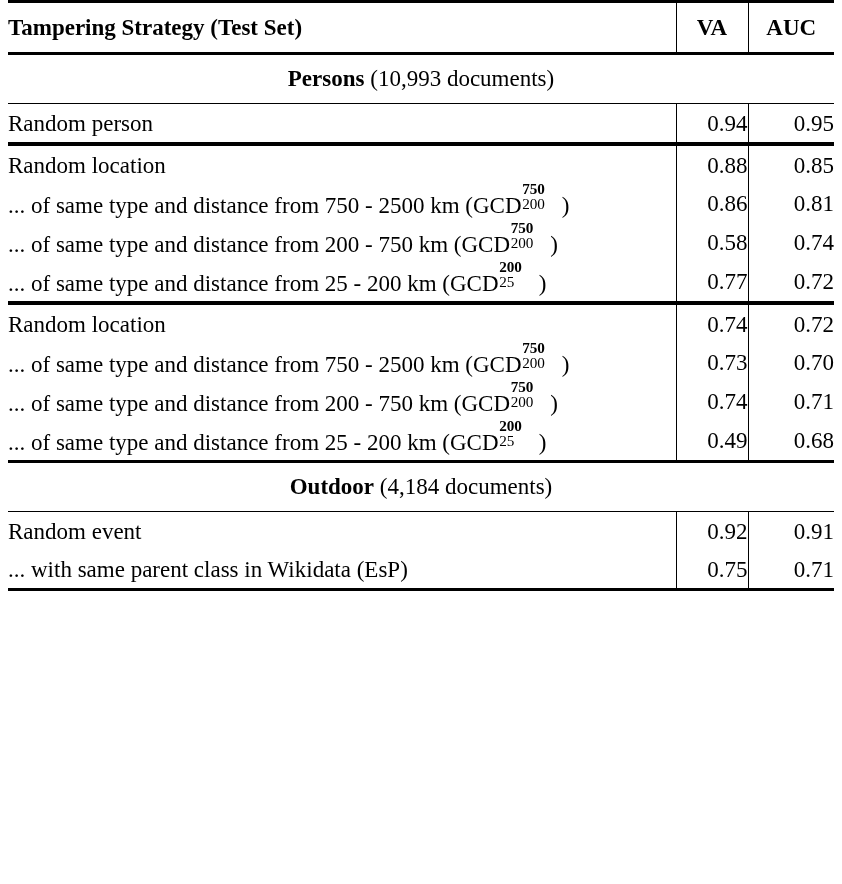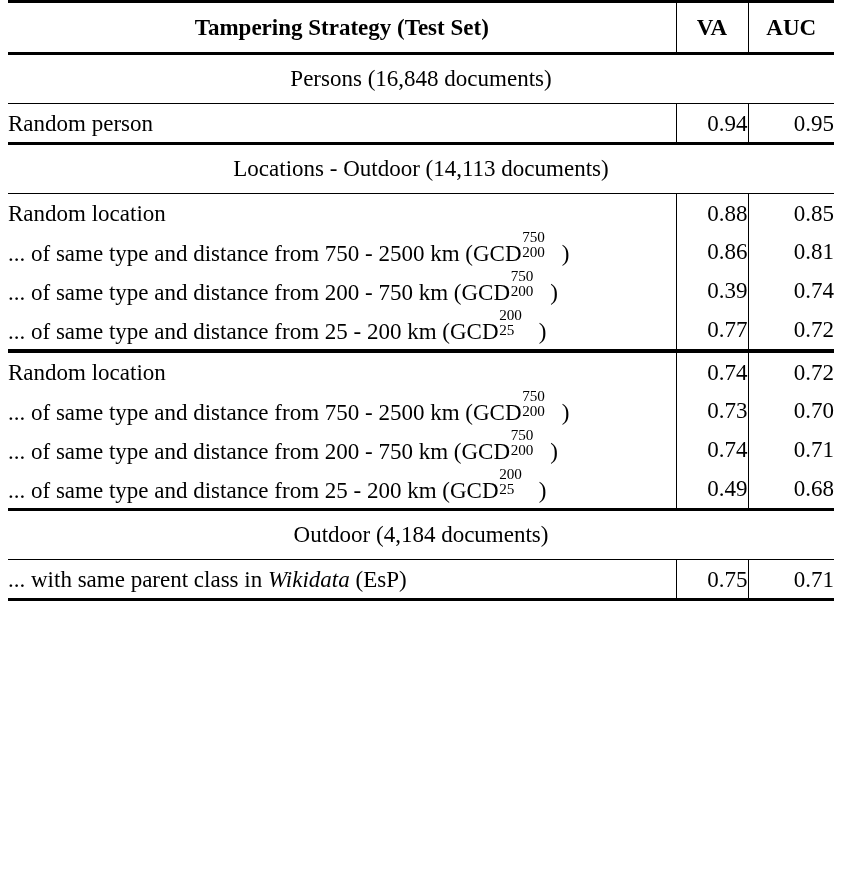--- a/index.html
+++ b/index.html
@@ -36,69 +36,69 @@
   tr.rule-top > td      { border-top: 3px solid #000; padding: 0; height: 0; font-size: 0; }
   tr.rule-double > td   { border-top: 3px solid #000; padding: 0; height: 0; font-size: 0; }
   tr.rule-bottom > td   { border-top: 3px solid #000; padding: 0; height: 0; font-size: 0; }
   tr.rule-thin > td     { border-top: 1.4px solid #000; padding: 0; height: 0; font-size: 0; }
 
   
   tr.header-row td {
     padding: 13px 0 13px 0;
     font-weight: bold;
     vertical-align: middle;
-    text-align: center;
   }
   td.strategy-head { text-align: left; padding-left: 4px; }
   td.va-head, td.auc-head { text-align: center; }
 
   
   tr.section-row td {
     text-align: center;
     padding: 12px 0 13px 0;
     vertical-align: middle;
   }
-  .sec-name { font-weight: normal; }
+  .sec-name { font-weight: bold; }
   .sec-count { font-weight: normal; }
 
   
   tr.data-row td {
     padding: 6px 0 6px 0;
     vertical-align: middle;
     height: 26px;
   }
   td.strategy-cell {
     text-align: left;
     padding-left: 4px;
     white-space: nowrap;
     margin-left: 12px;
   }
   td.num-cell { text-align: right; }
 
   
   .vline { border-left: 1.5px solid #000; margin-left: 47px; }
 
-  .ital { font-style: italic; }
+  .ital { }
 
   
   .gcd { white-space: nowrap; }
   .subsup {
     display: inline-block;
     position: relative;
     width: 1.75em;
     height: 1em;
     vertical-align: baseline;
     text-align: left;
   }
   .subsup .sup {
     position: absolute;
     left: 0.04em;
     top: -0.62em;
     font-size: 0.66em;
     line-height: 1;
+    font-weight: bold;
   }
   .subsup .sub {
     position: absolute;
     left: 0.04em;
     top: 0.42em;
     font-size: 0.66em;
     line-height: 1;
   }
 </style>
 </head>
@@ -117,52 +117,49 @@
         </tr>
         <tr class="header-row">
           <td class="strategy-head">Tampering Strategy (Test Set)</td>
           <td class="va-head vline">VA</td>
           <td class="auc-head vline">AUC</td>
         </tr>
         <tr class="rule-double">
           <td colspan="3"></td>
         </tr>
         <tr class="section-row">
-          <td colspan="3"><span class="sec-name">Persons</span> <span class="sec-count"> (16,848 documents)</span></td>
+          <td colspan="3"><span class="sec-name">Persons</span> <span class="sec-count"> (10,993 documents)</span></td>
         </tr>
         <tr class="rule-thin">
           <td colspan="3"></td>
         </tr>
         <tr class="data-row">
           <td class="strategy-cell"><span>Random person</span></td>
           <td class="num-cell vline">0.94</td>
           <td class="num-cell vline">0.95</td>
         </tr>
         <tr class="rule-double">
           <td colspan="3"></td>
         </tr>
-        <tr class="section-row">
-          <td colspan="3"><span class="sec-name">Locations - Outdoor</span> <span class="sec-count"> (14,113 documents)</span></td>
-        </tr>
         <tr class="rule-thin">
           <td colspan="3"></td>
         </tr>
         <tr class="data-row">
           <td class="strategy-cell"><span>Random location</span></td>
           <td class="num-cell vline">0.88</td>
           <td class="num-cell vline">0.85</td>
         </tr>
         <tr class="data-row">
           <td class="strategy-cell"><span class="gcd"><span>... of same type and distance from 750 - 2500 km (GCD</span><span class="subsup"><span class="sup">750</span><span class="sub">200</span></span><span>)</span></span></td>
           <td class="num-cell vline">0.86</td>
           <td class="num-cell vline">0.81</td>
         </tr>
         <tr class="data-row">
           <td class="strategy-cell"><span class="gcd"><span>... of same type and distance from 200 - 750 km (GCD</span><span class="subsup"><span class="sup">750</span><span class="sub">200</span></span><span>)</span></span></td>
-          <td class="num-cell vline">0.39</td>
+          <td class="num-cell vline">0.58</td>
           <td class="num-cell vline">0.74</td>
         </tr>
         <tr class="data-row">
           <td class="strategy-cell"><span class="gcd"><span>... of same type and distance from 25 - 200 km (GCD</span><span class="subsup"><span class="sup">200</span><span class="sub">25</span></span><span>)</span></span></td>
           <td class="num-cell vline">0.77</td>
           <td class="num-cell vline">0.72</td>
         </tr>
         <tr class="rule-double">
           <td colspan="3"></td>
         </tr>
@@ -192,20 +189,25 @@
         <tr class="rule-double">
           <td colspan="3"></td>
         </tr>
         <tr class="section-row">
           <td colspan="3"><span class="sec-name">Outdoor</span> <span class="sec-count"> (4,184 documents)</span></td>
         </tr>
         <tr class="rule-thin">
           <td colspan="3"></td>
         </tr>
         <tr class="data-row">
+          <td class="strategy-cell"><span>Random event</span></td>
+          <td class="num-cell vline">0.92</td>
+          <td class="num-cell vline">0.91</td>
+        </tr>
+        <tr class="data-row">
           <td class="strategy-cell"><span class="gcd"><span>... with same parent class in </span><span class="ital">Wikidata</span><span> (EsP)</span></span></td>
           <td class="num-cell vline">0.75</td>
           <td class="num-cell vline">0.71</td>
         </tr>
         <tr class="rule-bottom">
           <td colspan="3"></td>
         </tr>
       </tbody>
   </table>
 </div>

